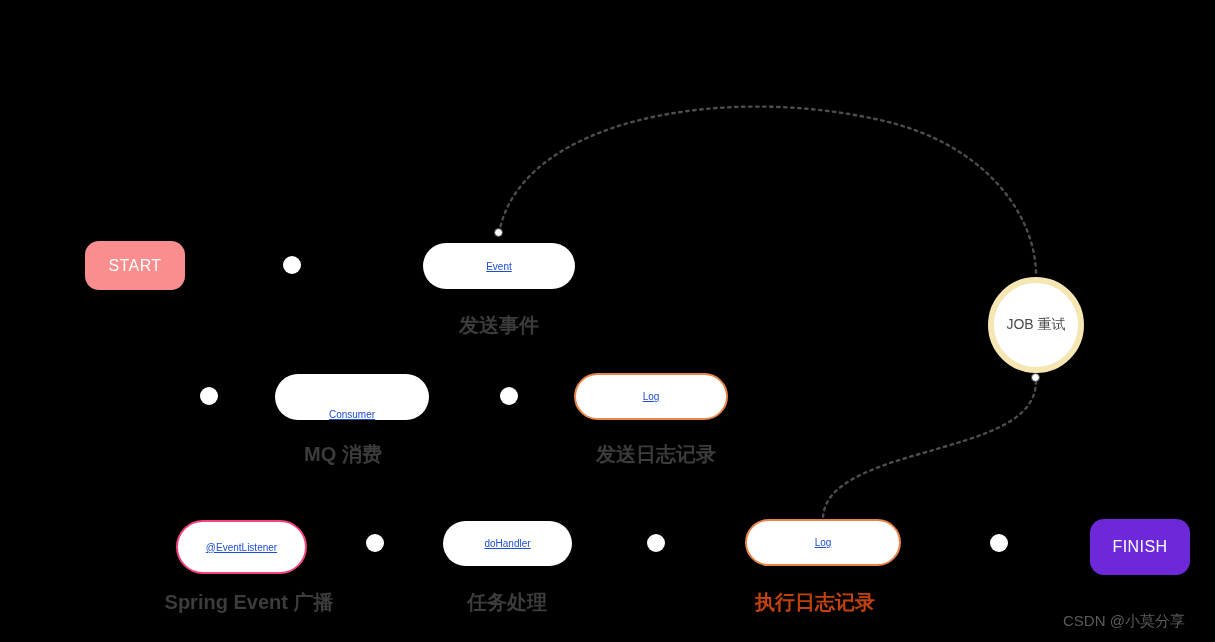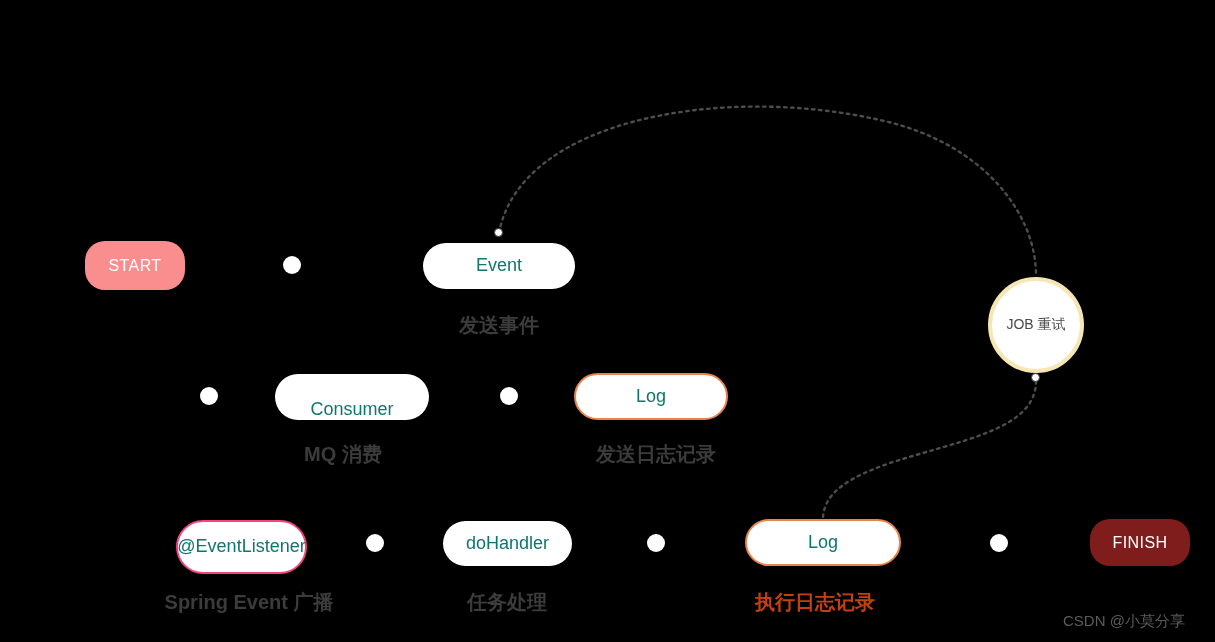--- a/index.html
+++ b/index.html
@@ -30,37 +30,38 @@
     box-sizing: border-box;
     display: flex;
     align-items: center;
     justify-content: center;
     text-align: center;
     line-height: 1.1;
   }
   .node-rect {
     background: #ffffff;
     border-radius: 999px;
-    color: #0f766e;
-    font-size: 18px;
+    color: #1d4ed8;
+    font-size: 10px;
+    text-decoration: underline;
   }
   .node-rect.bordered {
     border-width: 2px;
     border-style: solid;
   }
   .node-terminal {
-    border-radius: 20px;
+    border-radius: 14px;
     color: #ffffff;
     font-size: 16px;
     letter-spacing: 0.4px;
   }
   .node-circle {
     background: #ffffff;
     border-radius: 50%;
-    border: 4px solid #b91c1c;
+    border: 6px solid #b91c1c;
     color: #4a4a4a;
     font-size: 14px;
   }
   .dot {
     position: absolute;
     width: 18px;
     height: 18px;
     border-radius: 50%;
     background: #ffffff;
   }
@@ -118,21 +119,21 @@
       </div>
       <div class="node node-rect bordered" style="left: 176px; top: 520px; width: 131px; height: 54px; border-color: rgb(244, 67, 125);">
         <span>@EventListener</span>
       </div>
       <div class="node node-rect" style="left: 443px; top: 521px; width: 129px; height: 45px;">
         <span>doHandler</span>
       </div>
       <div class="node node-rect bordered" style="left: 745px; top: 519px; width: 156px; height: 47px; border-color: rgb(232, 131, 74);">
         <span>Log</span>
       </div>
-      <div class="node node-terminal" style="left: 1090px; top: 519px; width: 100px; height: 47px; background: #7f1d1d;">
+      <div class="node node-terminal" style="left: 1090px; top: 519px; width: 100px; height: 56px; background: #6d28d9;">
         <span>FINISH</span>
       </div>
     </div>
   <div id="dots-layer">
       <div class="dot" style="left: 283px; top: 256px; background: rgb(255, 255, 255);"></div>
       <div class="dot" style="left: 200px; top: 387px; background: rgb(255, 255, 255);"></div>
       <div class="dot" style="left: 500px; top: 387px; background: rgb(255, 255, 255);"></div>
       <div class="dot" style="left: 366px; top: 534px; background: rgb(255, 255, 255);"></div>
       <div class="dot" style="left: 647px; top: 534px; background: rgb(255, 255, 255);"></div>
       <div class="dot" style="left: 990px; top: 534px; background: rgb(255, 255, 255);"></div>

